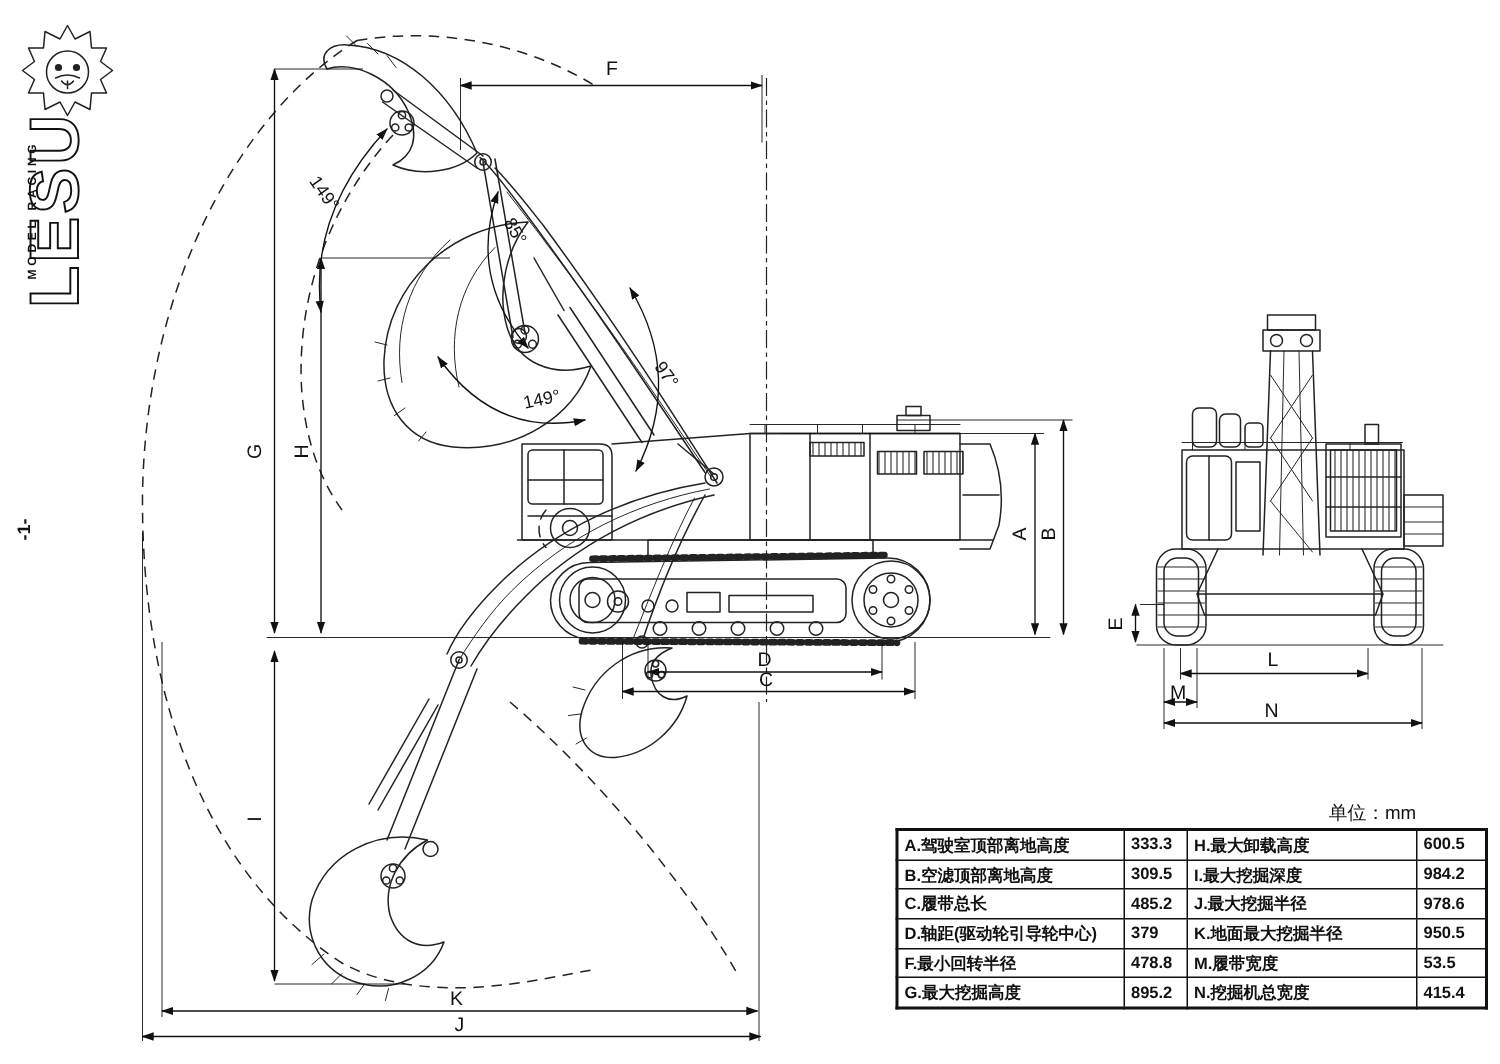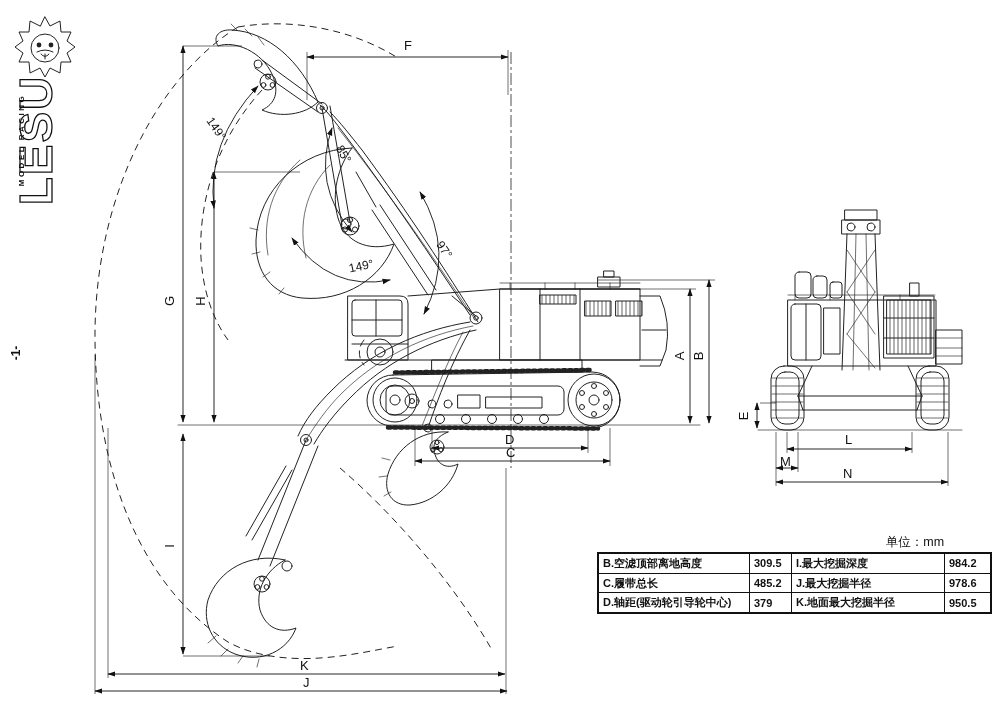--- a/index.html
+++ b/index.html
@@ -303,33 +303,51 @@
     </g>
   </svg>
 
   <div id="pagemark">-1-</div>
 
   <div id="units">单位：mm</div>
 
   <table id="spec">
     <tbody>
       <tr>
+        <td class="c1">A.驾驶室顶部离地高度</td>
+        <td class="c2">333.3</td>
+        <td class="c3">H.最大卸载高度</td>
+        <td class="c4">600.5</td>
+      </tr>
+      <tr>
         <td class="c1">B.空滤顶部离地高度</td>
         <td class="c2">309.5</td>
         <td class="c3">I.最大挖掘深度</td>
         <td class="c4">984.2</td>
       </tr>
       <tr>
         <td class="c1">C.履带总长</td>
         <td class="c2">485.2</td>
         <td class="c3">J.最大挖掘半径</td>
         <td class="c4">978.6</td>
       </tr>
       <tr>
         <td class="c1">D.轴距(驱动轮引导轮中心)</td>
         <td class="c2">379</td>
         <td class="c3">K.地面最大挖掘半径</td>
         <td class="c4">950.5</td>
       </tr>
+      <tr>
+        <td class="c1">F.最小回转半径</td>
+        <td class="c2">478.8</td>
+        <td class="c3">M.履带宽度</td>
+        <td class="c4">53.5</td>
+      </tr>
+      <tr>
+        <td class="c1">G.最大挖掘高度</td>
+        <td class="c2">895.2</td>
+        <td class="c3">N.挖掘机总宽度</td>
+        <td class="c4">415.4</td>
+      </tr>
     </tbody>
   </table>
 
 </div>
 
 </body></html>

